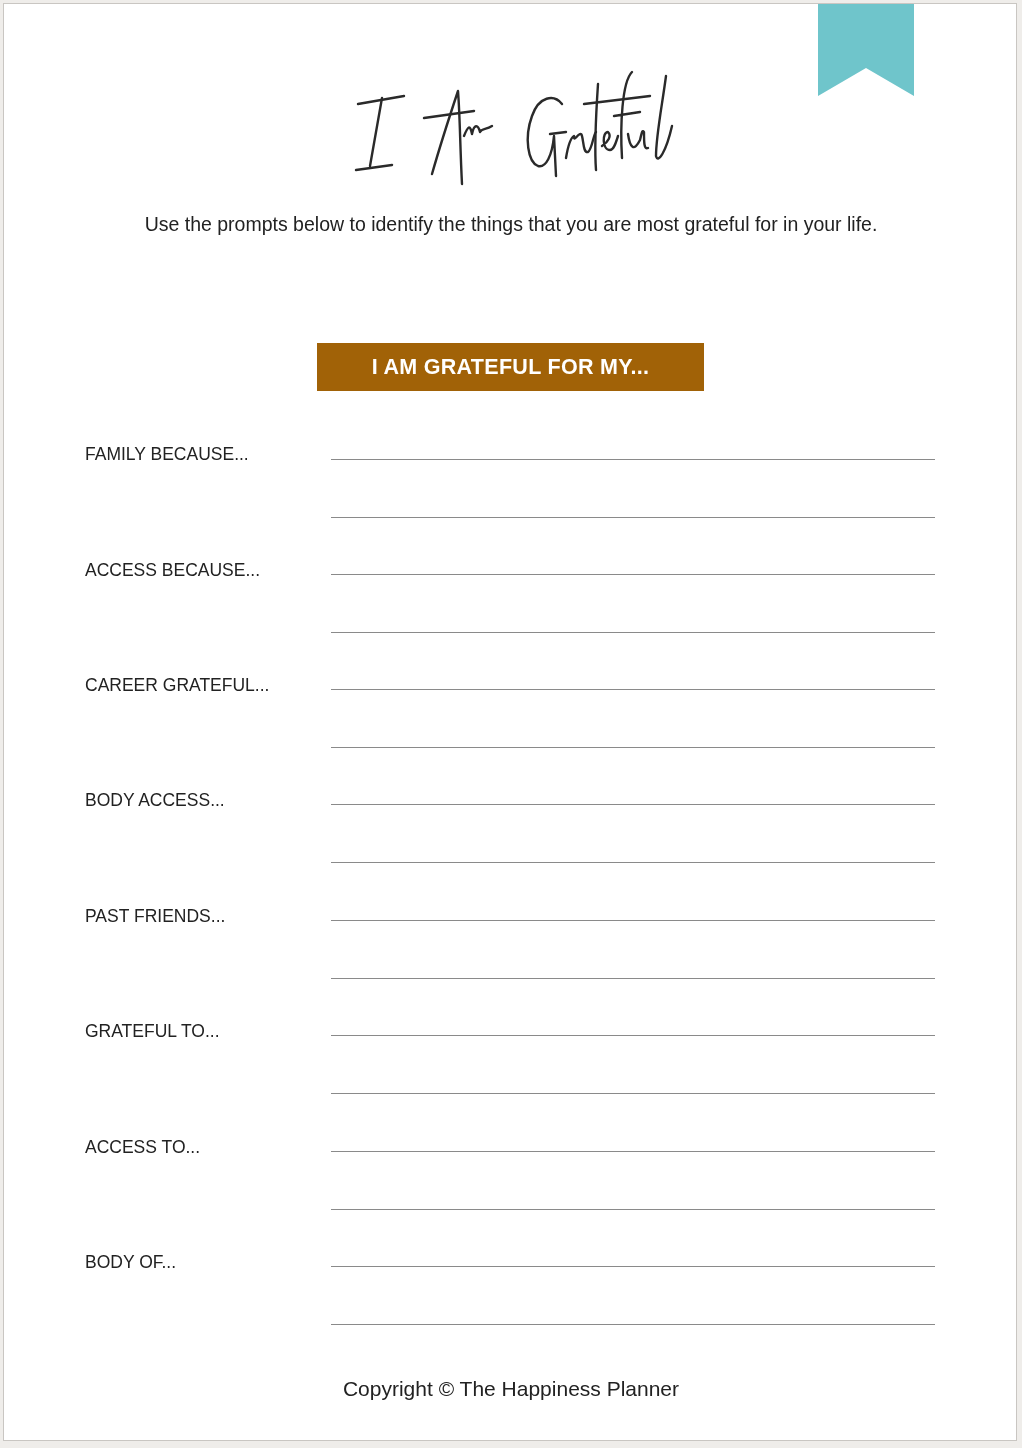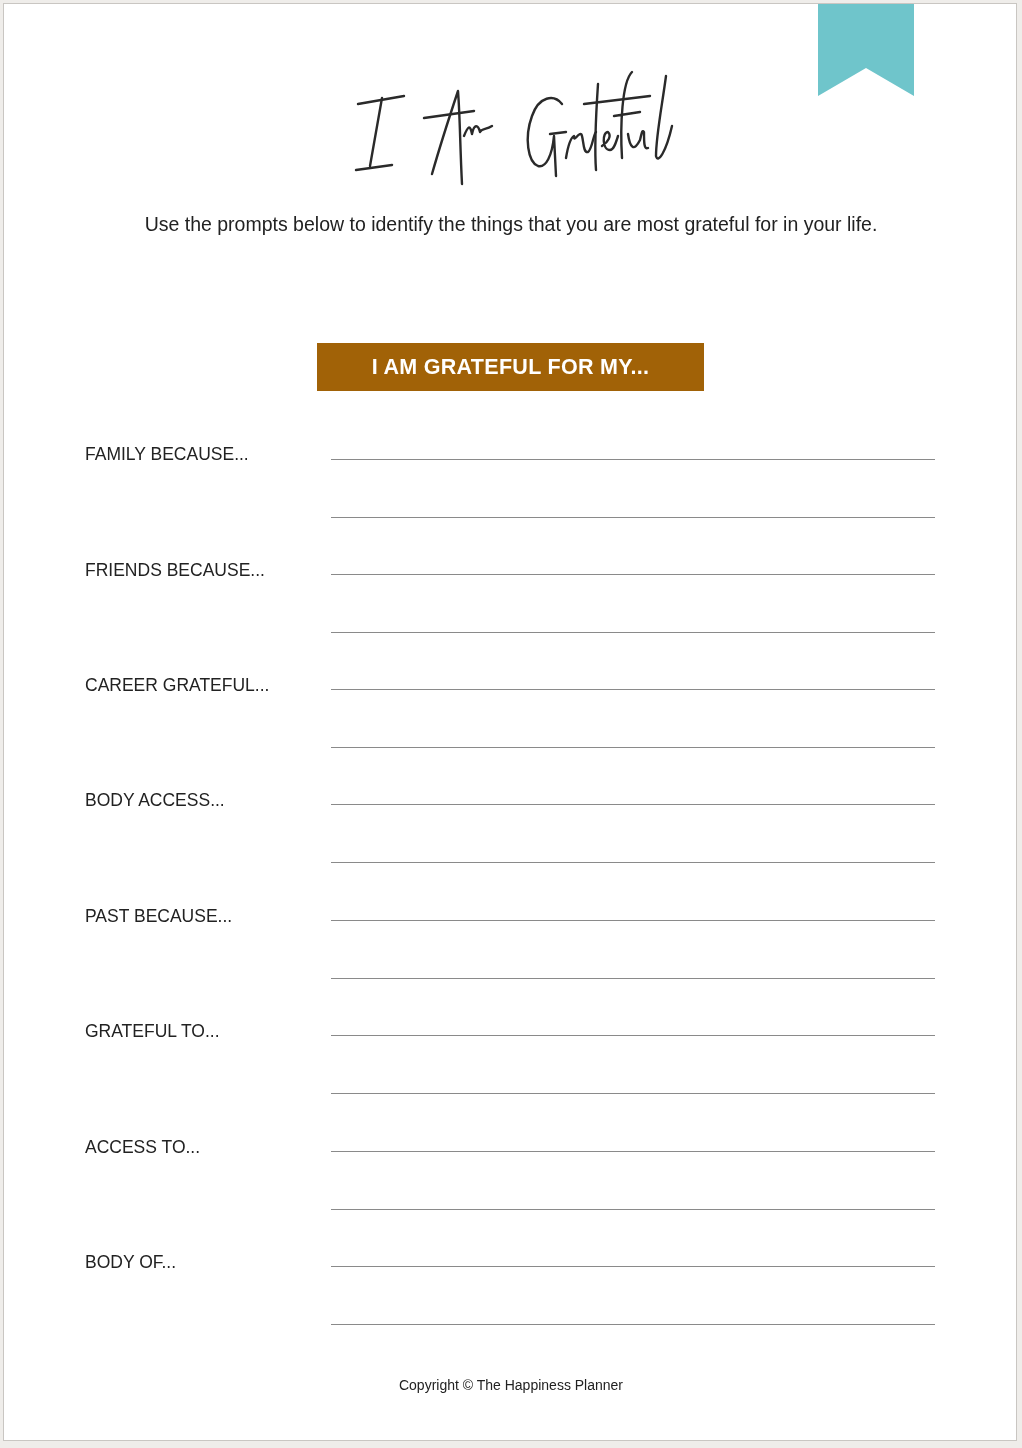--- a/index.html
+++ b/index.html
@@ -44,21 +44,21 @@
     .prompt {
       position: absolute; left: 81px; width: 240px;
       font-size: 17.5px; color: #222;
     }
     .line {
       position: absolute; left: 327px; width: 604px; height: 0;
       border-top: 1.5px solid #8a8a8a;
     }
     .footer {
       position: absolute; left: 0; top: 1373px; width: 1014px;
-      text-align: center; font-size: 14px; color: #222;
+      text-align: center; font-size: 21px; color: #222;
     }
   </style>
 </head>
 <body>
 
 <div class="page">
 
   <svg class="ribbon" viewBox="0 0 96 92">
     <polygon points="0,0 96,0 96,92 48,64 0,92" fill="#6fc5cb"></polygon>
   </svg>
@@ -93,33 +93,33 @@
   </div>
 
   <div class="banner">
     <span>I AM GRATEFUL FOR MY...</span>
   </div>
 
   <div class="prompt" style="top:440px">FAMILY BECAUSE...</div>
   <div class="line" style="top:455px"></div>
   <div class="line" style="top:513px"></div>
 
-  <div class="prompt" style="top:556px">FRIENDS BECAUSE...</div>
+  <div class="prompt" style="top:556px">ACCESS BECAUSE...</div>
   <div class="line" style="top:570px"></div>
   <div class="line" style="top:628px"></div>
 
   <div class="prompt" style="top:671px">CAREER GRATEFUL...</div>
   <div class="line" style="top:685px"></div>
   <div class="line" style="top:743px"></div>
 
   <div class="prompt" style="top:786px">BODY ACCESS...</div>
   <div class="line" style="top:800px"></div>
   <div class="line" style="top:858px"></div>
 
-  <div class="prompt" style="top:902px">PAST BECAUSE...</div>
+  <div class="prompt" style="top:902px">PAST FRIENDS...</div>
   <div class="line" style="top:916px"></div>
   <div class="line" style="top:974px"></div>
 
   <div class="prompt" style="top:1017px">GRATEFUL TO...</div>
   <div class="line" style="top:1031px"></div>
   <div class="line" style="top:1089px"></div>
 
   <div class="prompt" style="top:1133px">ACCESS TO...</div>
   <div class="line" style="top:1147px"></div>
   <div class="line" style="top:1205px"></div>

